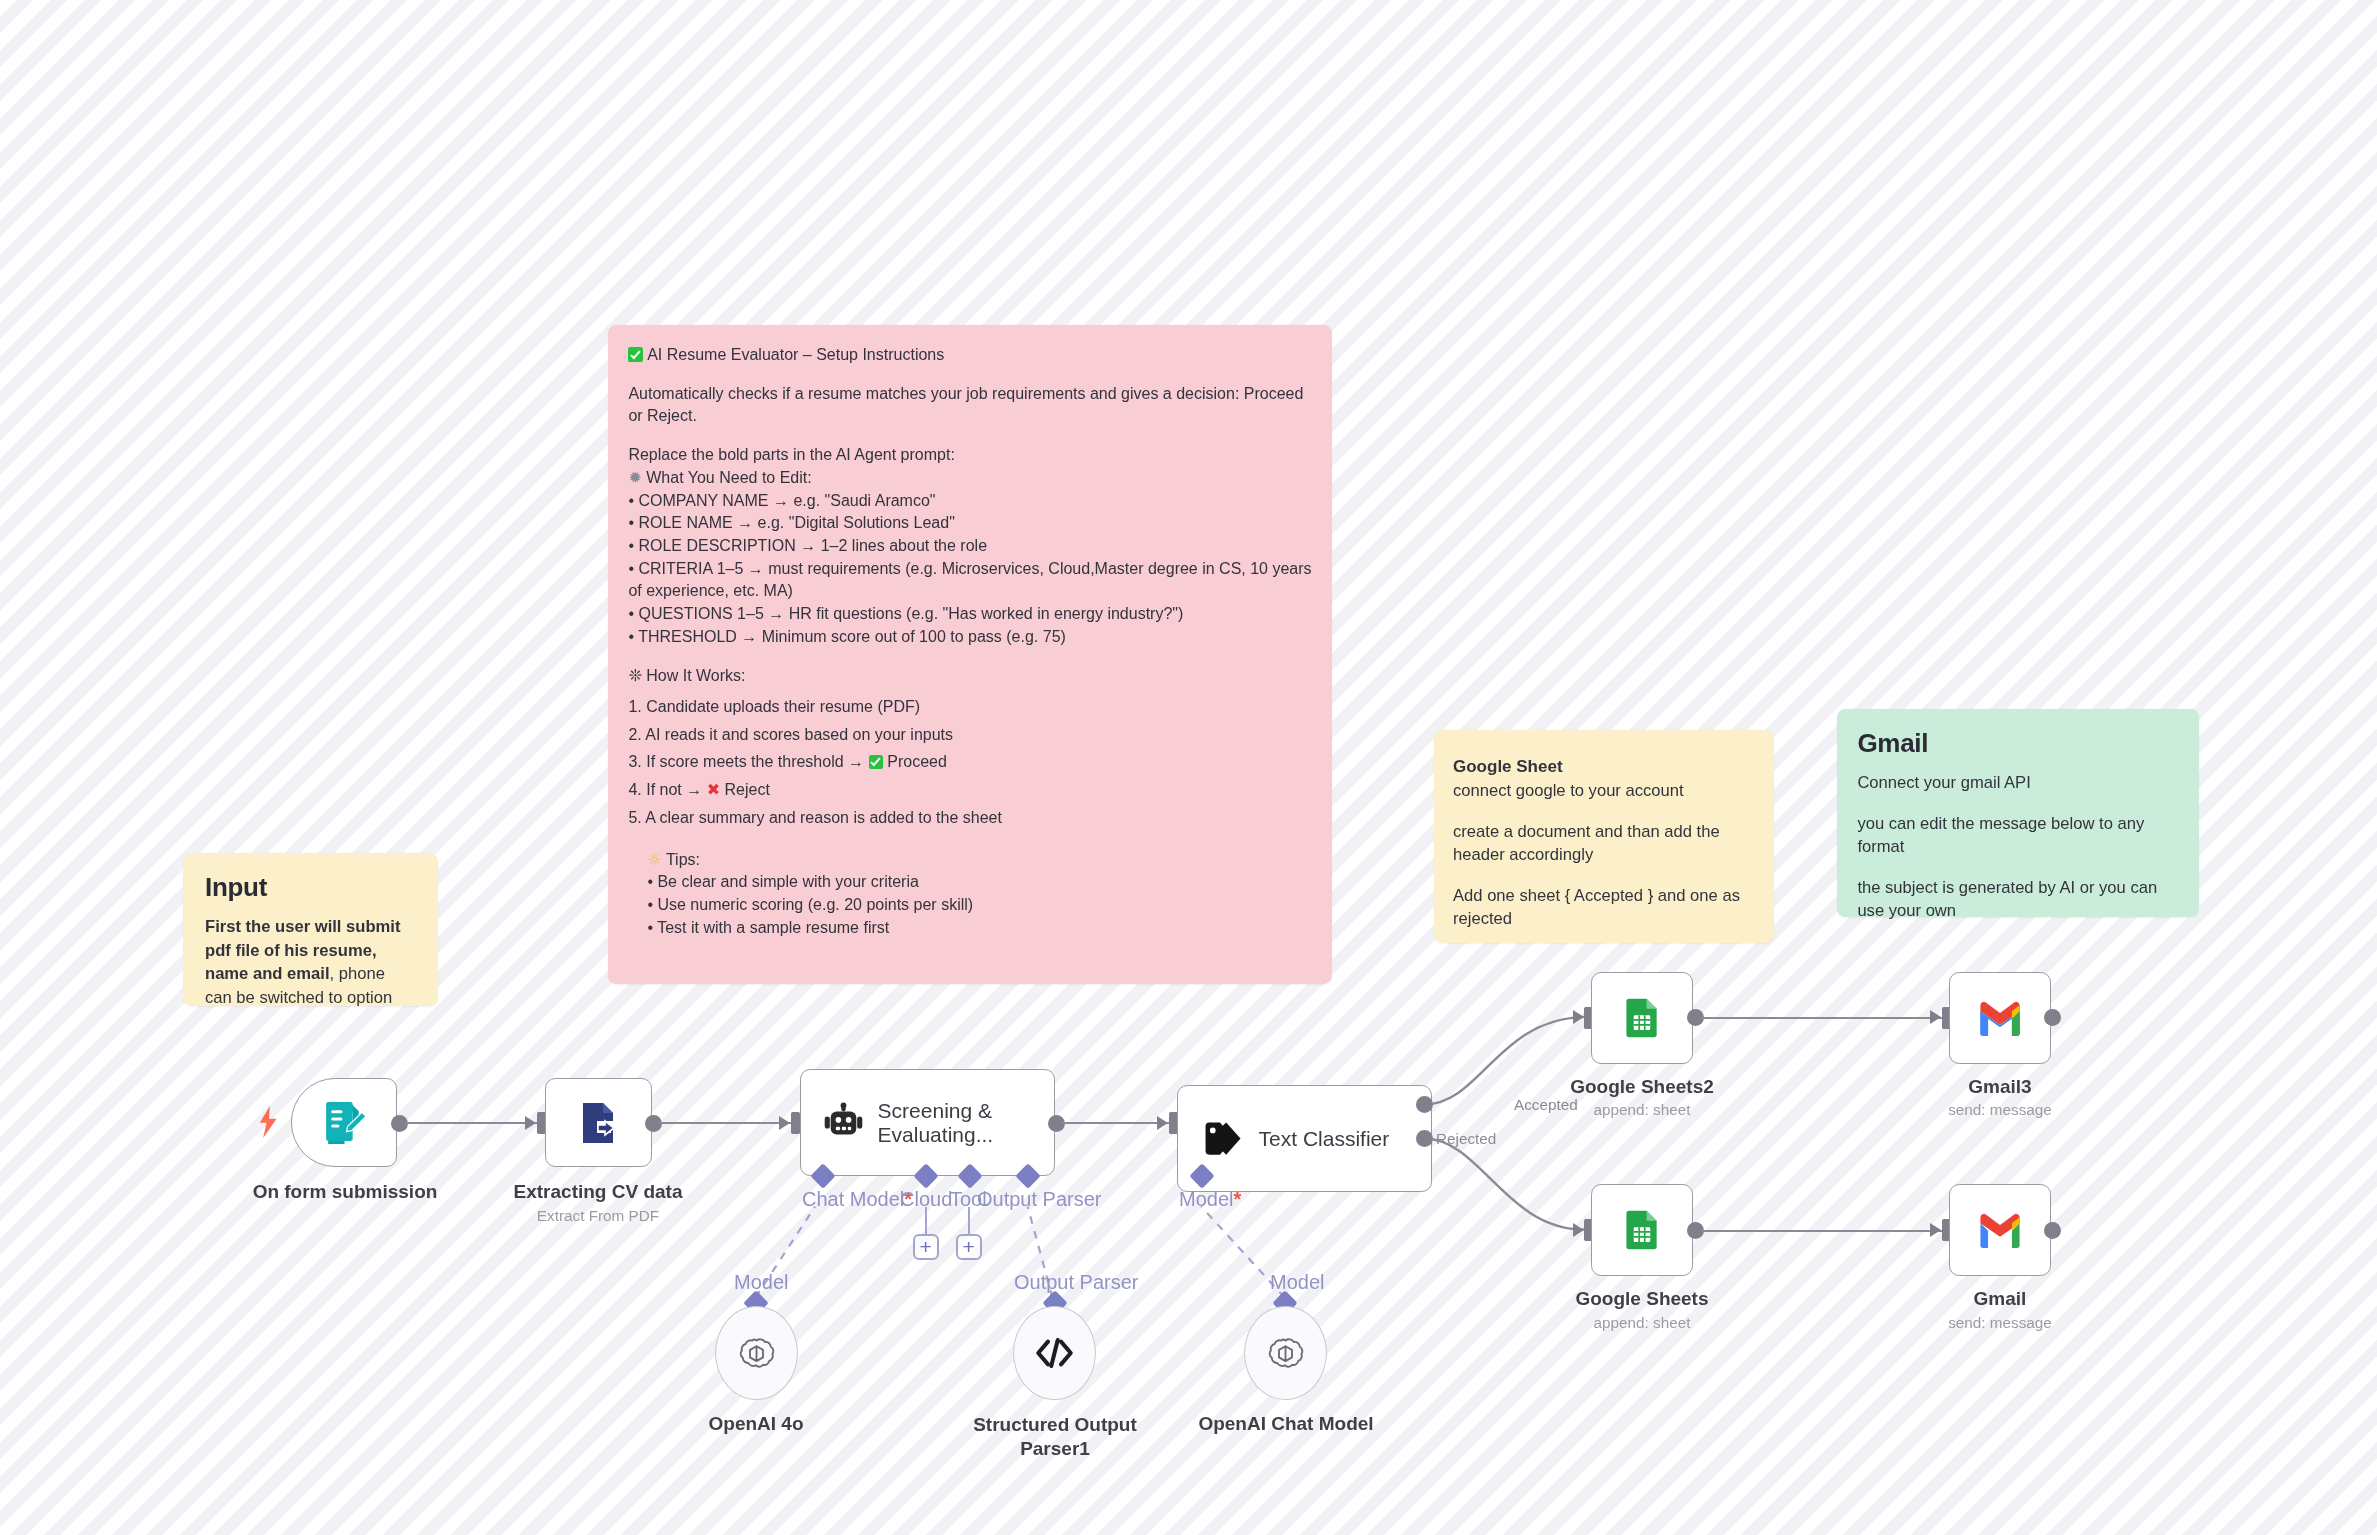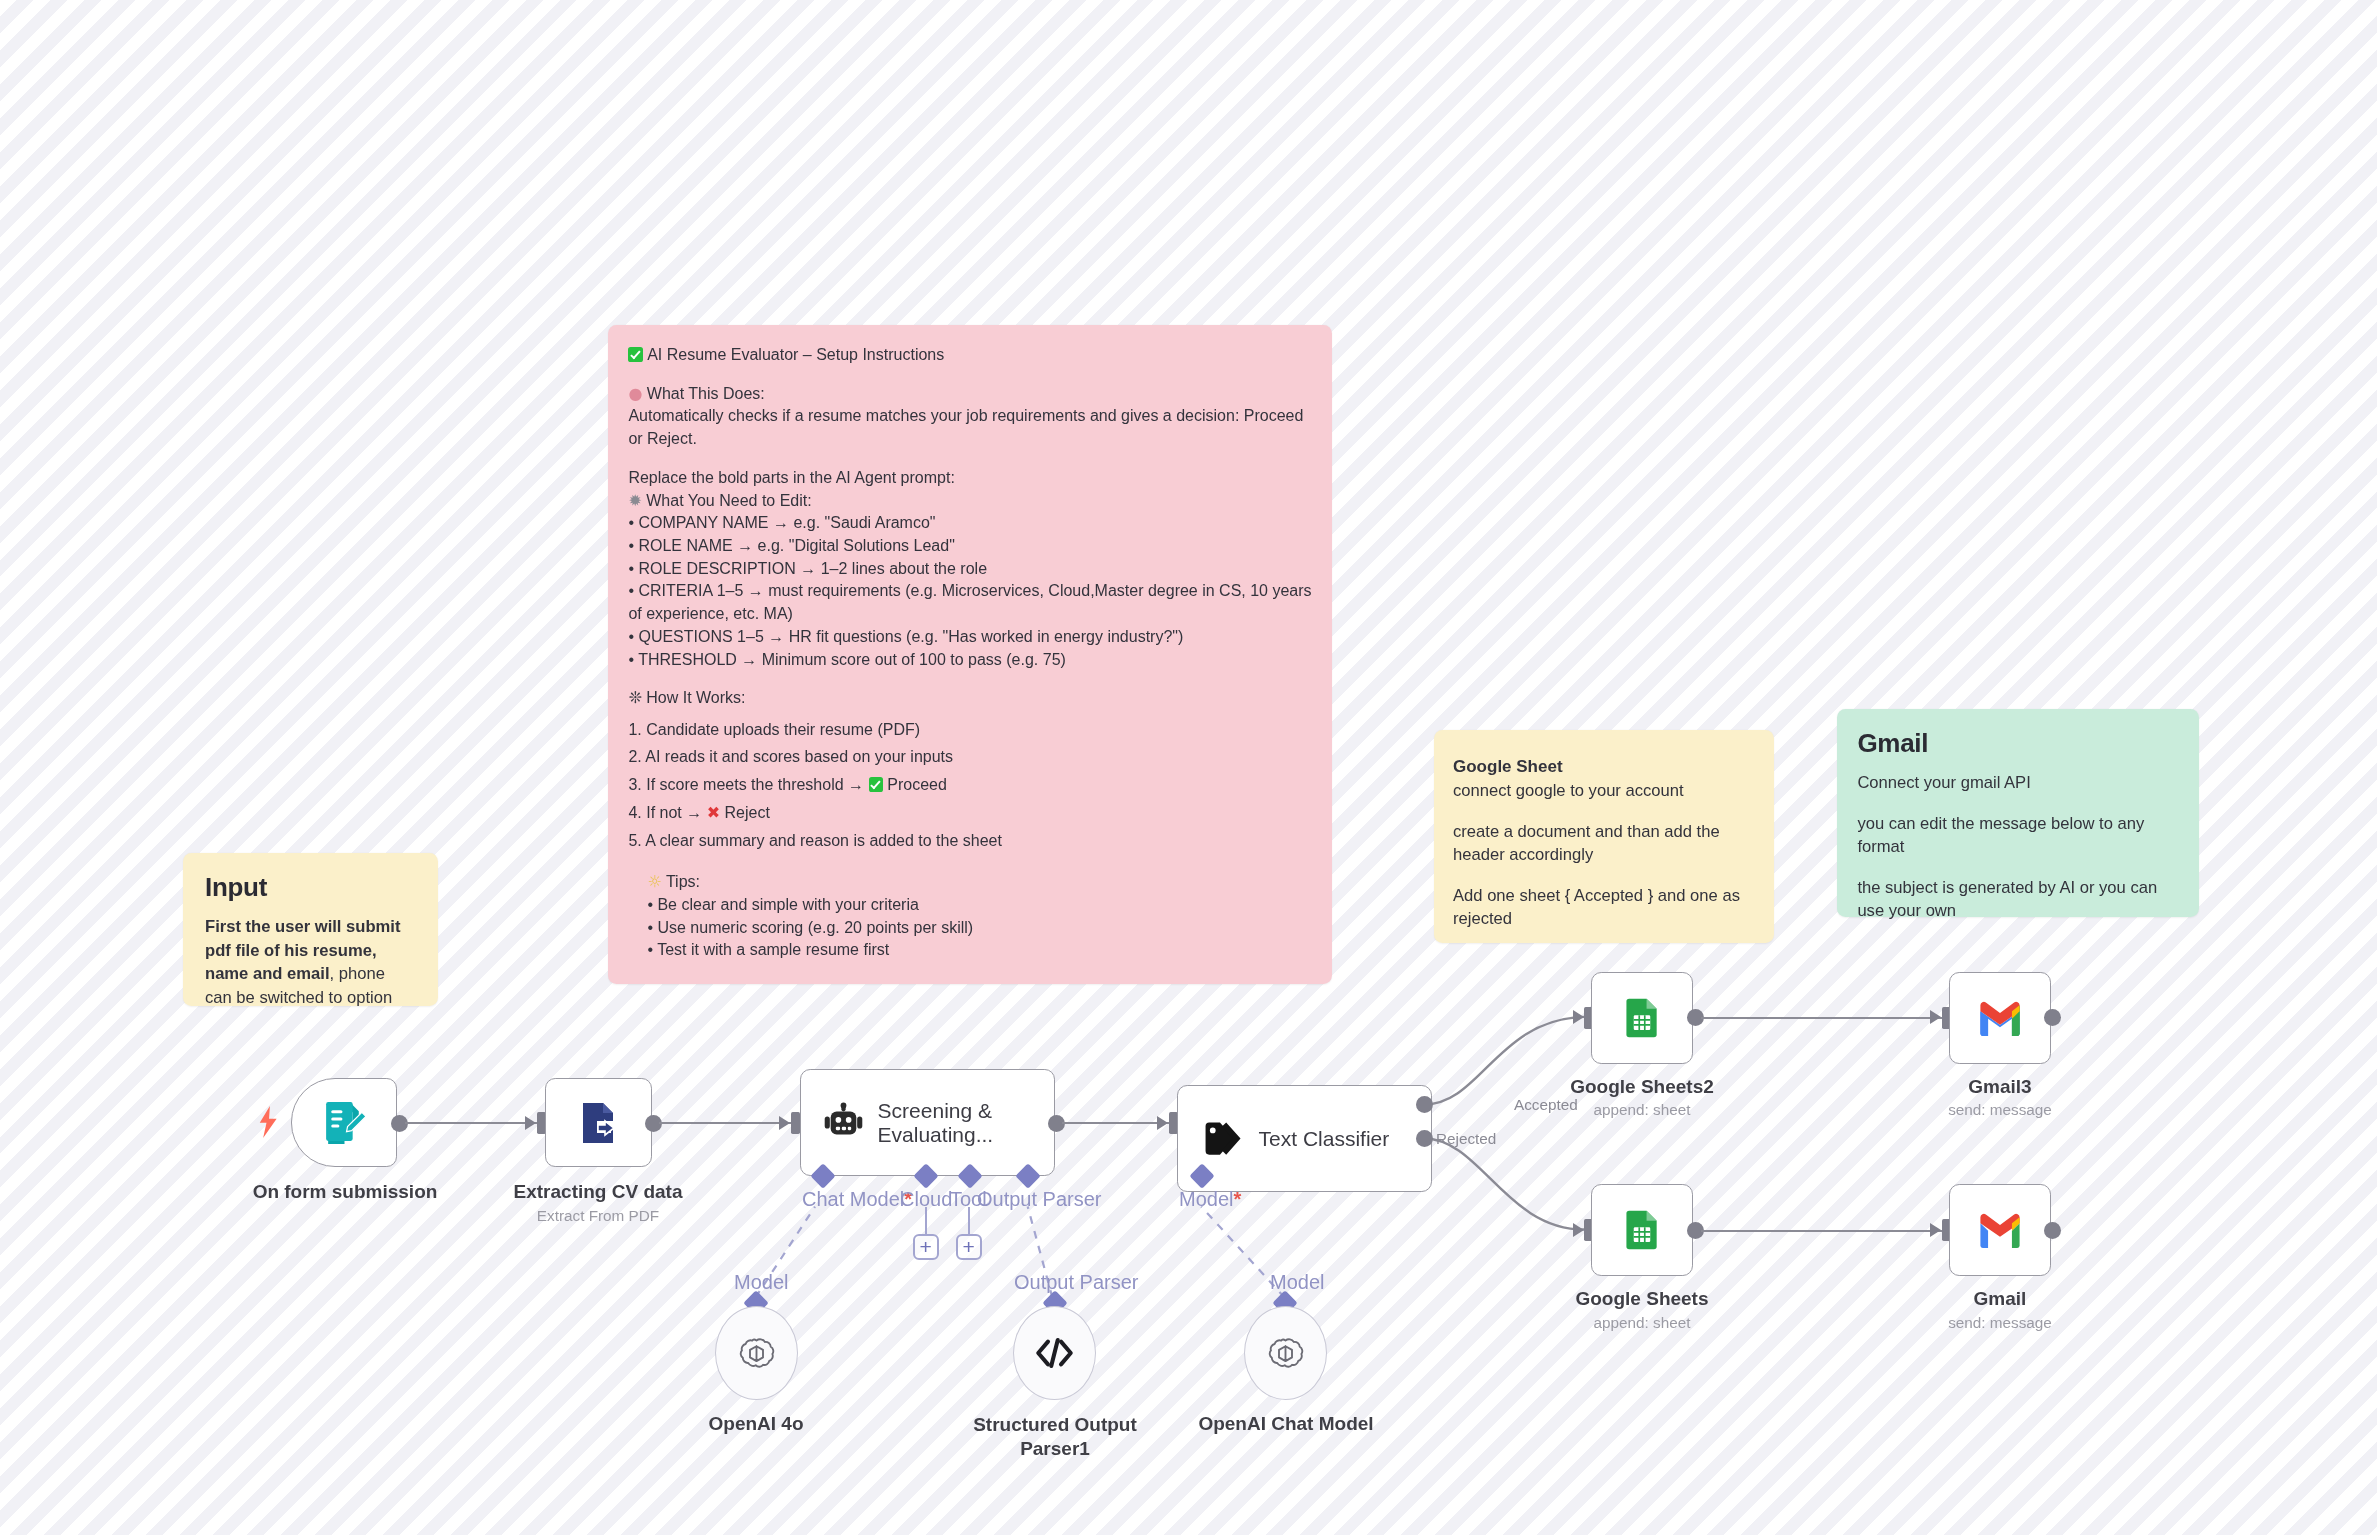--- a/index.html
+++ b/index.html
@@ -160,24 +160,20 @@
     <p>
       <span class="strong-line">First the user will submit pdf file of his resume, name and email</span><span>, phone can be switched to option</span>
     </p>
   </div>
 
   <div class="sticky pink" style="left:608px; top:325px; width:724px; height:659px; padding:19px 20.4px;">
     <div class="line">
       <span class="box-check"></span><span>AI Resume Evaluator – Setup Instructions</span>
     </div>
     <div class="gap"></div>
-    <div class="line">
-      <span class="brain emj">●</span>
-      <span>What This Does:</span>
-    </div>
     <div class="line">Automatically checks if a resume matches your job requirements and gives a decision: Proceed or Reject.</div>
     <div class="gap"></div>
     <div class="line">Replace the bold parts in the AI Agent prompt:</div>
     <div class="line">
       <span class="wrench emj">✹</span>
       <span>What You Need to Edit:</span>
     </div>
     <div class="line">• <span>COMPANY NAME → e.g. "Saudi Aramco"</span></div>
     <div class="line">• <span>ROLE NAME → e.g. "Digital Solutions Lead"</span></div>
     <div class="line">• <span>ROLE DESCRIPTION → 1–2 lines about the role</span></div>

